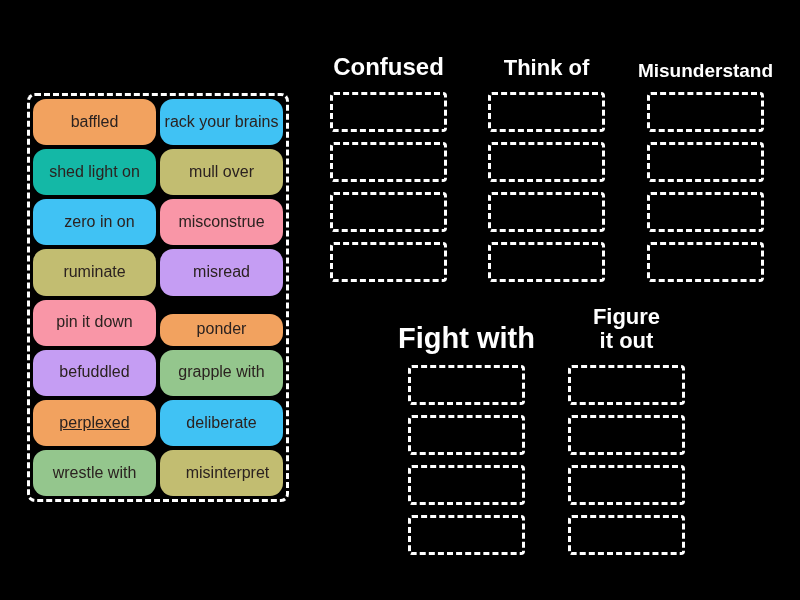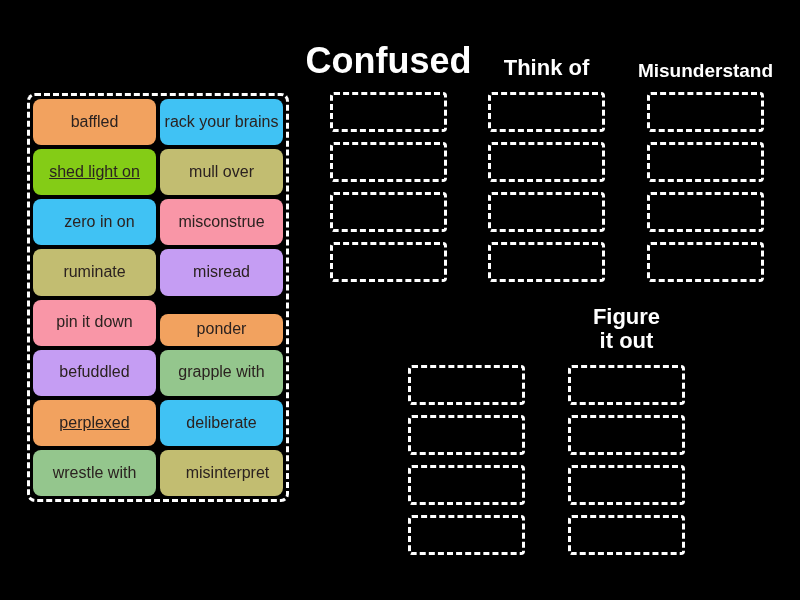--- a/index.html
+++ b/index.html
@@ -35,21 +35,21 @@
     gap: 4px;
   }
   .tile {
     display: flex;
     align-items: center;
     justify-content: center;
     text-align: center;
     font-size: 16px;
     line-height: 1.15;
     color: #2b2220;
-    border-radius: 8px;
+    border-radius: 13px;
     padding: 2px 4px;
     box-sizing: border-box;
     cursor: grab;
     user-select: none;
   }
 
   
   .group {
     position: absolute;
     width: 117px;
@@ -76,35 +76,35 @@
     box-sizing: border-box;
     border: 3px dashed #ffffff;
     border-radius: 4px;
   }
   .g-confused      { left: 330px; top: 92px; }
   .g-thinkof       { left: 488px; top: 92px; }
   .g-misunderstand { left: 647px; top: 92px; }
   .g-fightwith     { left: 408px; top: 365px; }
   .g-figureitout   { left: 568px; top: 365px; }
 
-  .g-confused .hdr      { font-size: 36px; white-space: nowrap; margin-top: 27px; }
+  .g-confused .hdr      { font-size: 24px; white-space: nowrap; margin-top: 27px; }
   .g-thinkof .hdr       { font-size: 22px; white-space: nowrap; }
   .g-misunderstand .hdr { font-size: 19px; white-space: nowrap; }
   .g-fightwith .hdr     { font-size: 29px; white-space: nowrap; }
   .g-figureitout .hdr   { font-size: 22px; }
 </style>
 </head>
 <body>
 
 <div class="stage">
 
   <div class="bank">
       <div class="tile" style="background: rgb(242, 162, 95);">baffled</div>
       <div class="tile" style="background: rgb(64, 194, 244);">rack your brains</div>
-      <div class="tile" style="background: #84cc16; text-decoration: underline;">shed light on</div>
+      <div class="tile" style="background: #14b8a6;">shed light on</div>
       <div class="tile" style="background: rgb(194, 189, 113);">mull over</div>
       <div class="tile" style="background: rgb(64, 194, 244); padding-left: 14px;">zero in on</div>
       <div class="tile" style="background: rgb(249, 150, 167);">misconstrue</div>
       <div class="tile" style="background: rgb(194, 189, 113);">ruminate</div>
       <div class="tile" style="background: rgb(197, 157, 243);">misread</div>
       <div class="tile" style="background: rgb(249, 150, 167);">pin it down</div>
       <div class="tile" style="background: rgb(242, 162, 95); margin-top: 14px;">ponder</div>
       <div class="tile" style="background: rgb(197, 157, 243);">befuddled</div>
       <div class="tile" style="background: rgb(148, 198, 141);">grapple with</div>
       <div class="tile" style="background: rgb(242, 162, 95); text-decoration: underline;">perplexed</div>
@@ -137,20 +137,21 @@
     <div class="hdr">Misunderstand</div>
     <div class="slots">
         <div class="slot"></div>
         <div class="slot"></div>
         <div class="slot"></div>
         <div class="slot"></div>
       </div>
   </div>
 
   <div class="group g-fightwith">
+    <div class="hdr">Fight with</div>
     <div class="slots">
         <div class="slot"></div>
         <div class="slot"></div>
         <div class="slot"></div>
         <div class="slot"></div>
       </div>
   </div>
 
   <div class="group g-figureitout">
     <div class="hdr">Figure

